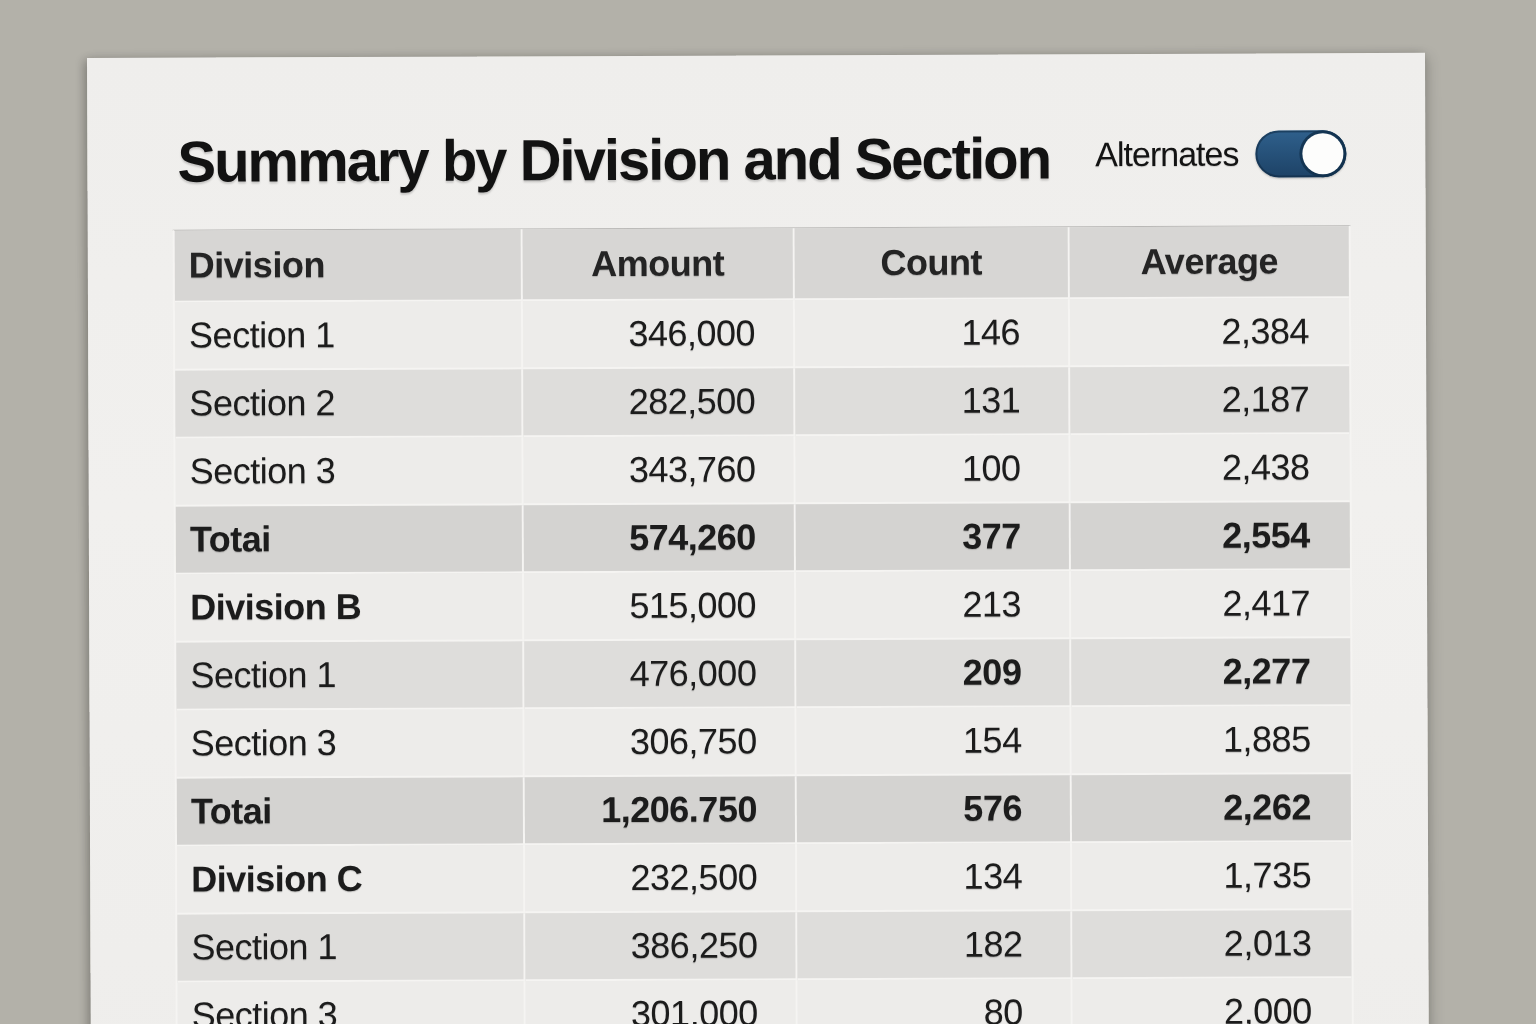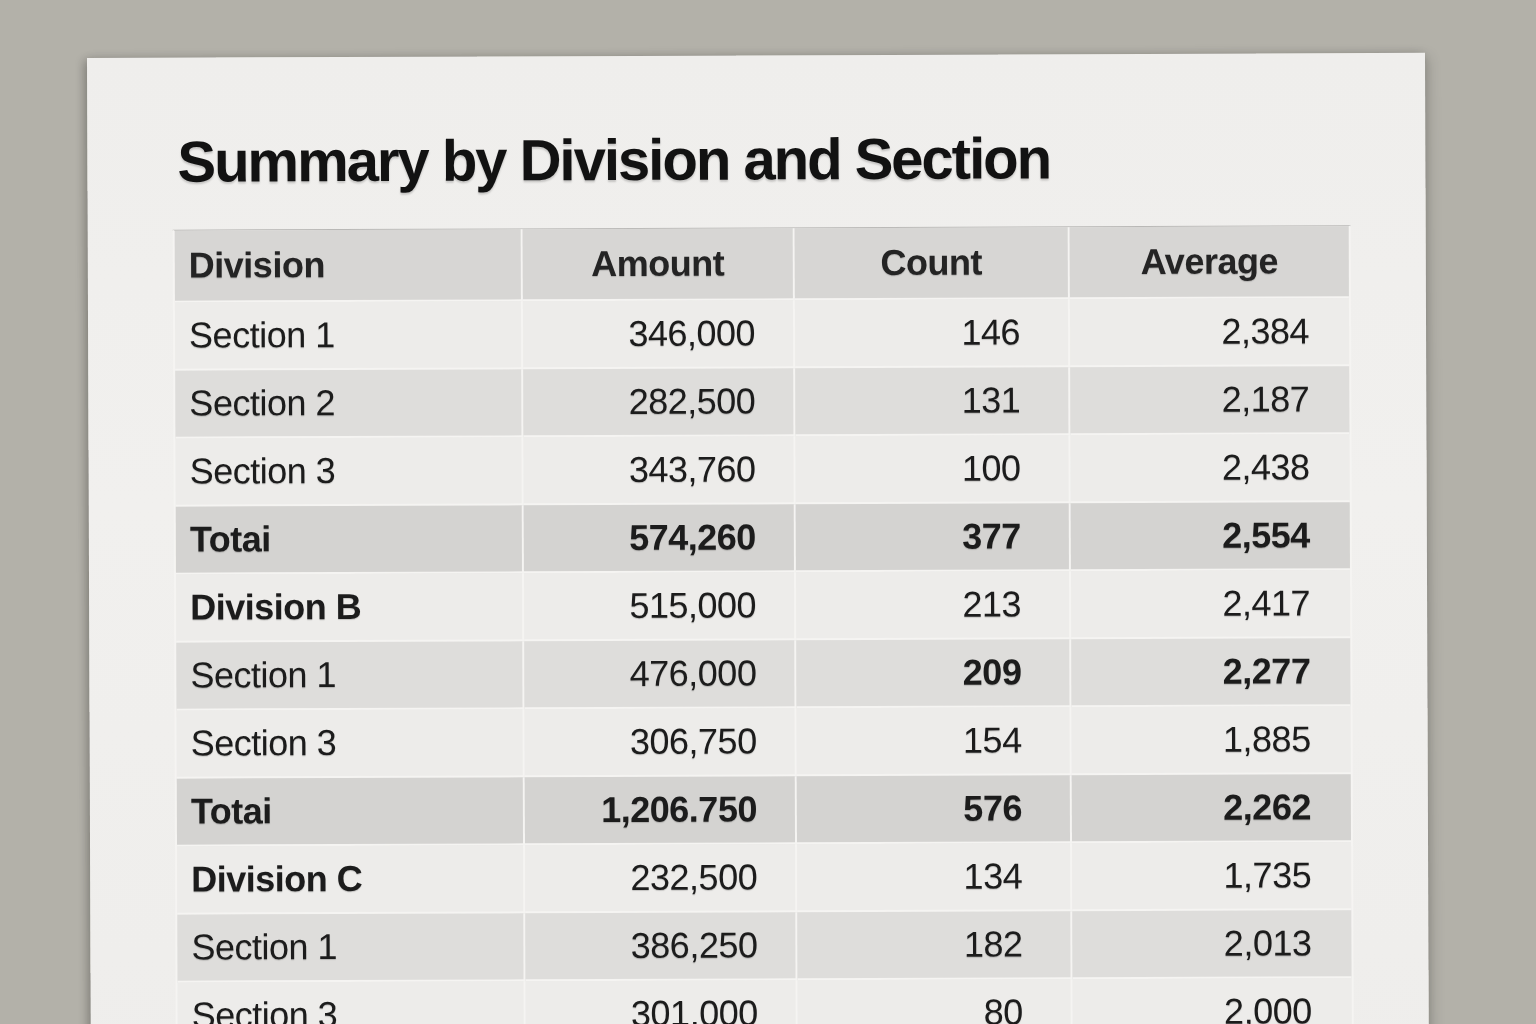--- a/index.html
+++ b/index.html
@@ -105,20 +105,26 @@
   .trow.boldnums .c2, .trow.boldnums .c3 { font-weight: bold; }
 </style>
 </head>
 <body>
 
 <div class="scene">
   <div class="paper">
 
     <h1 class="page-title">Summary by Division and Section</h1>
 
+    <div class="toggle-group">
+      <span class="toggle-label">Alternates</span>
+      <div class="switch" role="switch" aria-checked="true" style="background: linear-gradient(rgb(47, 96, 140) 0%, rgb(29, 66, 102) 100%);">
+        <div class="knob"></div>
+      </div>
+    </div>
 
     <div class="table">
       <div class="trow header">
         <div class="cell c0">Division</div>
         <div class="cell c1">Amount</div>
         <div class="cell c2">Count</div>
         <div class="cell c3">Average</div>
       </div>
       <div id="table-body">
           <div class="trow light section">

